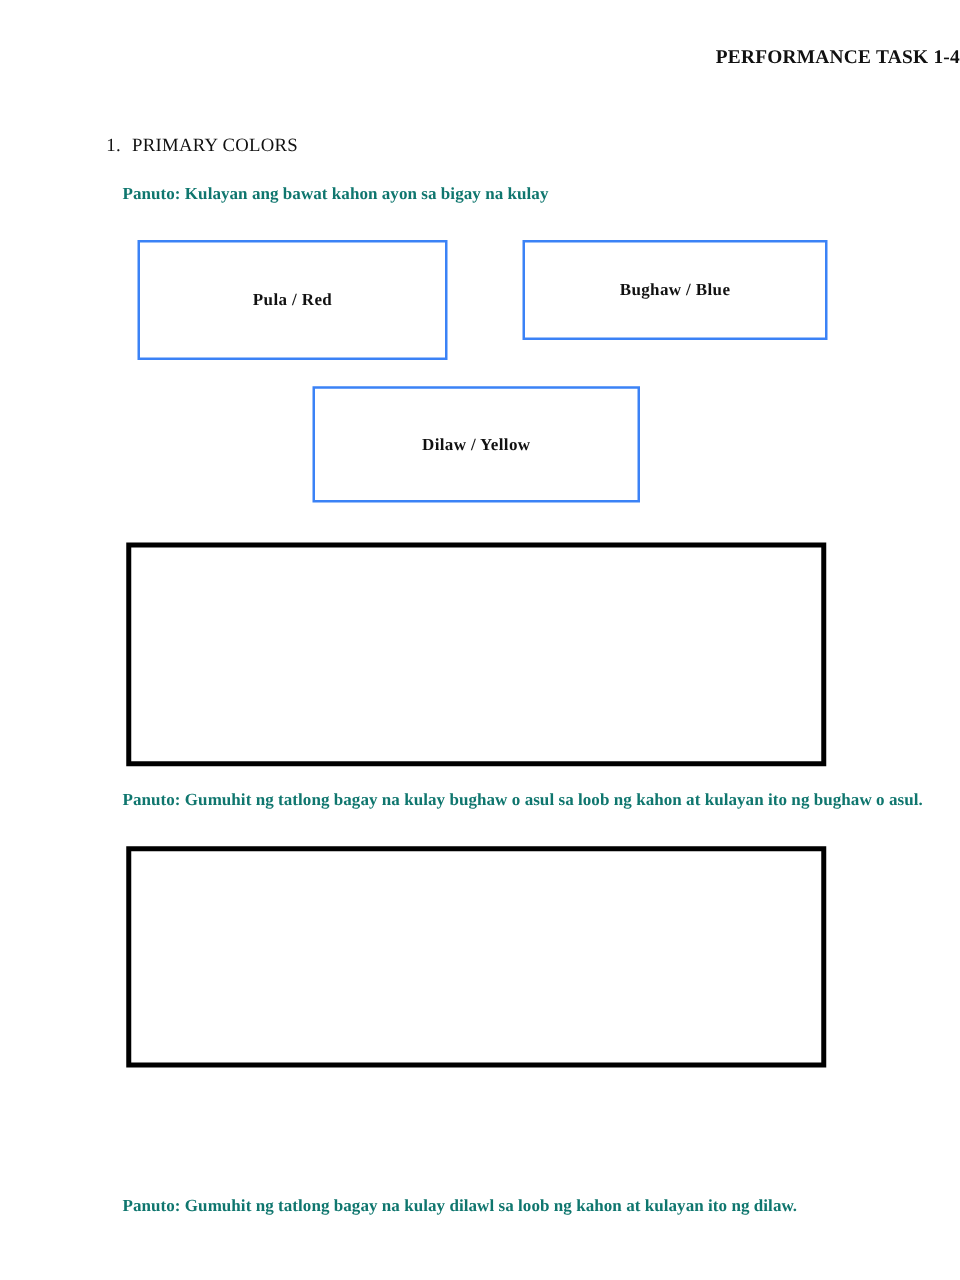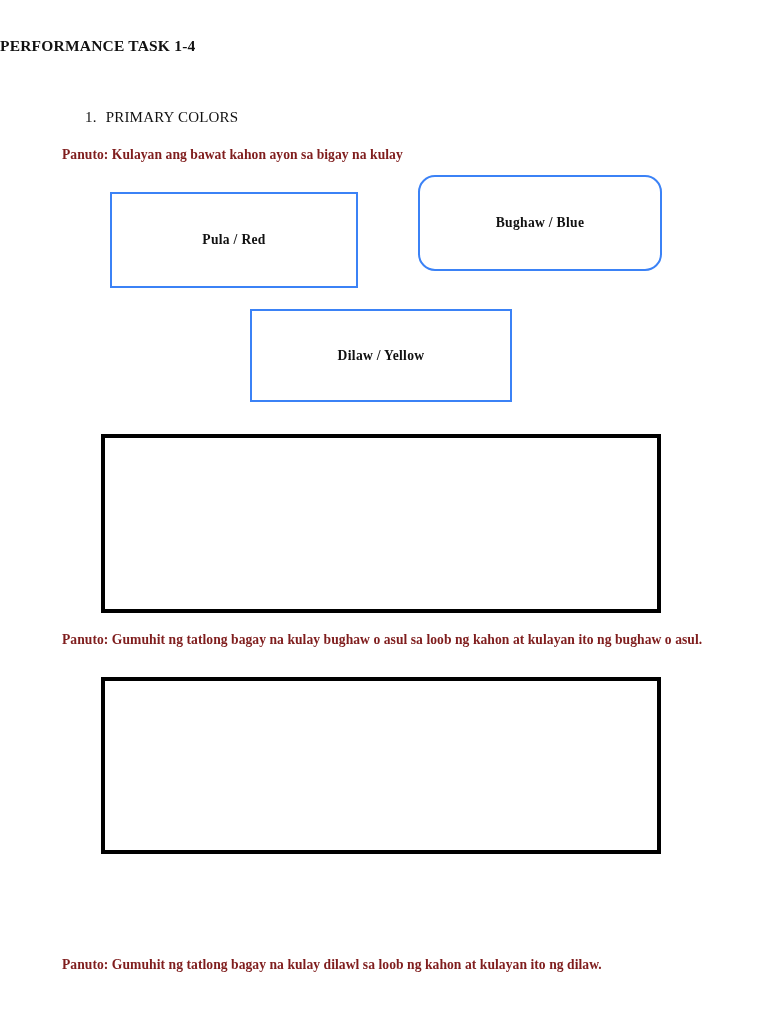--- a/index.html
+++ b/index.html
@@ -21,21 +21,21 @@
     inset: 0;
     background: #ffffff;
   }
 
   
   .doc-header {
     position: absolute;
     left: 0;
     top: 36px;
     width: 768px;
-    text-align: left;
+    text-align: right;
   }
   .doc-header .hline {
     font-weight: bold;
     font-size: 15.5px;
     line-height: 19px;
     letter-spacing: 0.2px;
     white-space: nowrap;
   }
   .doc-header .hline.t1 { font-size: 15.5px; }
   .doc-header .hline.t2 { font-size: 15.5px; }
@@ -58,21 +58,22 @@
   }
   .section-heading .num { margin-right: 9px; }
 
   
   .panuto {
     position: absolute;
     font-weight: bold;
     font-size: 13.6px;
     line-height: 21px;
     letter-spacing: 0.05px;
-    color: #7f1d1d;
+    color: #0f766e;
+    margin-left: 36px;
   }
   .panuto-1 { left: 62px; top: 144px; width: 640px; }
   .panuto-2 { left: 62px; top: 408px; width: 660px; }
   .panuto-3 { left: 62px; top: 629px; width: 645px; }
   .panuto-4 { left: 62px; top: 954px; width: 670px; }
 
   
   .color-box {
     position: absolute;
     border: 2px solid #3b82f6;
@@ -82,21 +83,21 @@
     align-items: center;
     justify-content: center;
   }
   .color-box .cb-label {
     font-weight: bold;
     font-size: 13.6px;
     letter-spacing: 0.3px;
     white-space: nowrap;
   }
   .box-red    { left: 110px; top: 192px; width: 248px; height: 96px; }
-  .box-blue   { left: 418px; top: 175px; width: 244px; height: 96px; border-radius: 17px; }
+  .box-blue   { left: 418px; top: 192px; width: 244px; height: 80px; }
   .box-yellow { left: 250px; top: 309px; width: 262px; height: 93px; }
 
   
   .draw-box {
     position: absolute;
     border: 4px solid #000000;
     background: #ffffff;
     box-sizing: border-box;
   }
   .draw-red  { left: 101px; top: 434px; width: 560px; height: 179px; }

